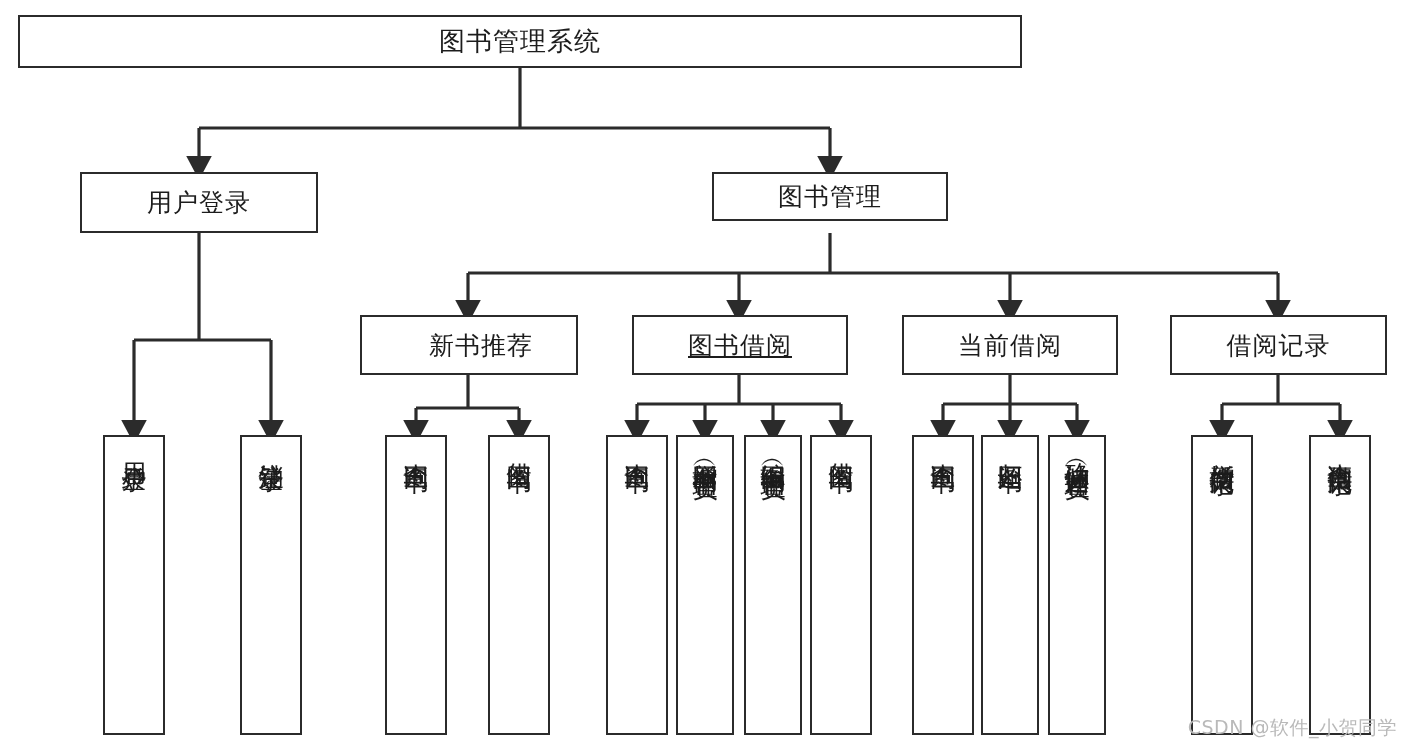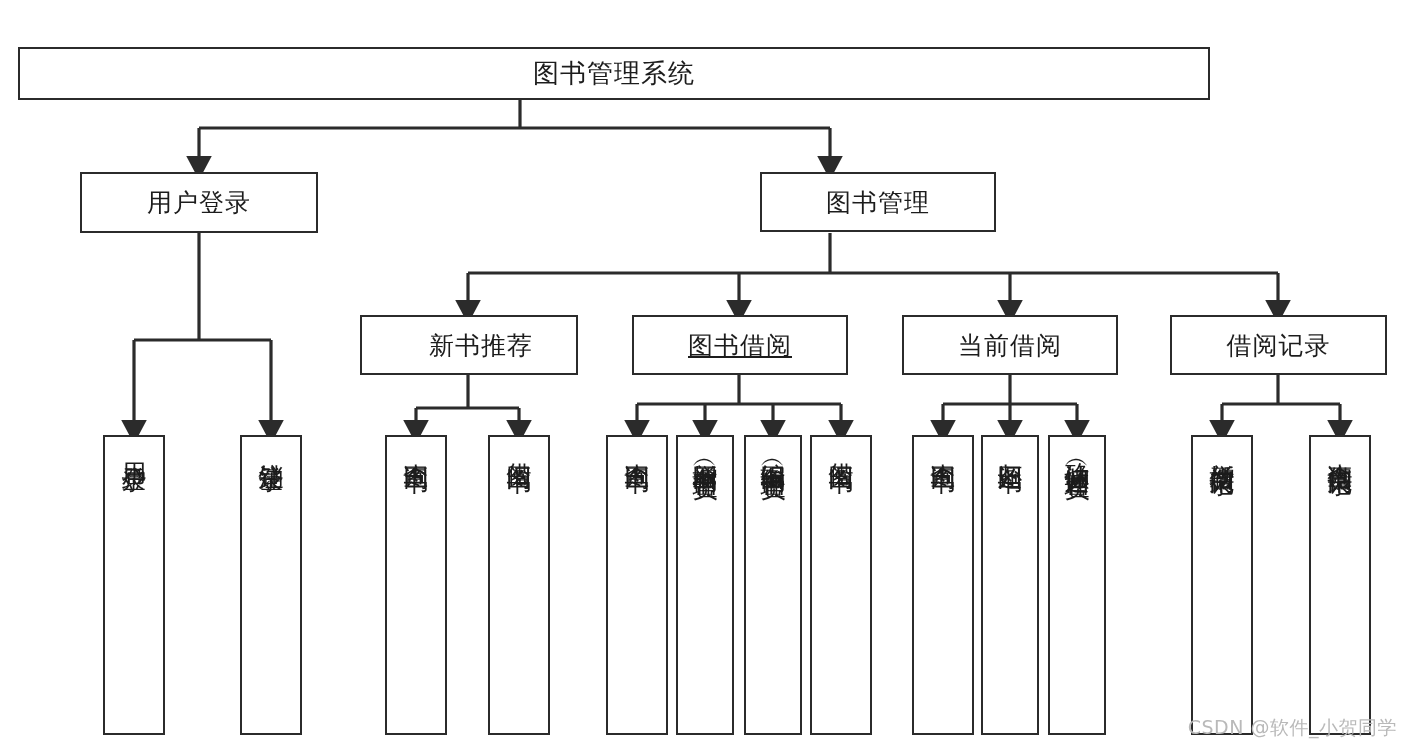--- a/index.html
+++ b/index.html
@@ -128,28 +128,28 @@
       <path d="M1010,404 L1010,427" marker-end="url(#arrow)"></path>
       <path d="M1077,404 L1077,427" marker-end="url(#arrow)"></path>
 
       <path d="M1278,375 L1278,404"></path>
       <path d="M1222,404 L1340,404"></path>
       <path d="M1222,404 L1222,427" marker-end="url(#arrow)"></path>
       <path d="M1340,404 L1340,427" marker-end="url(#arrow)"></path>
     </g>
   </svg>
 
-  <div class="node h root" style="left:18px; top:15px; width:1192px; height:53px;margin-top:32px;">
+  <div class="node h root" style="left:18px; top:15px; width:1004px; height:53px;">
     <span class="label">图书管理系统</span>
   </div>
 
   <div class="node h" style="left:80px; top:172px; width:238px; height:61px;">
     <span class="label">用户登录</span>
   </div>
-  <div class="node h" style="left:712px; top:172px; width:236px; height:60px;margin-left:48px;">
+  <div class="node h" style="left:712px; top:172px; width:236px; height:49px;">
     <span class="label">图书管理</span>
   </div>
 
   <div class="node h" style="left:360px; top:315px; width:218px; height:60px;padding-left:24px;">
     <span class="label">新书推荐</span>
   </div>
   <div class="node h" style="left:632px; top:315px; width:216px; height:60px;text-decoration:underline;">
     <span class="label">图书借阅</span>
   </div>
   <div class="node h" style="left:902px; top:315px; width:216px; height:60px;">

